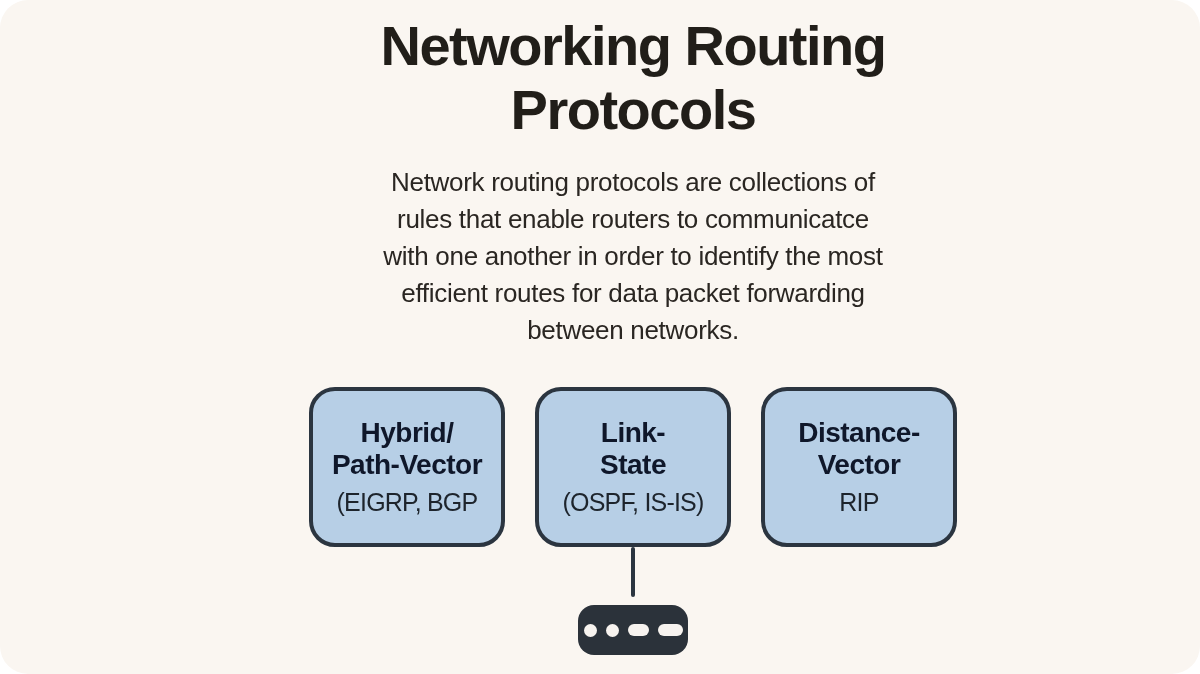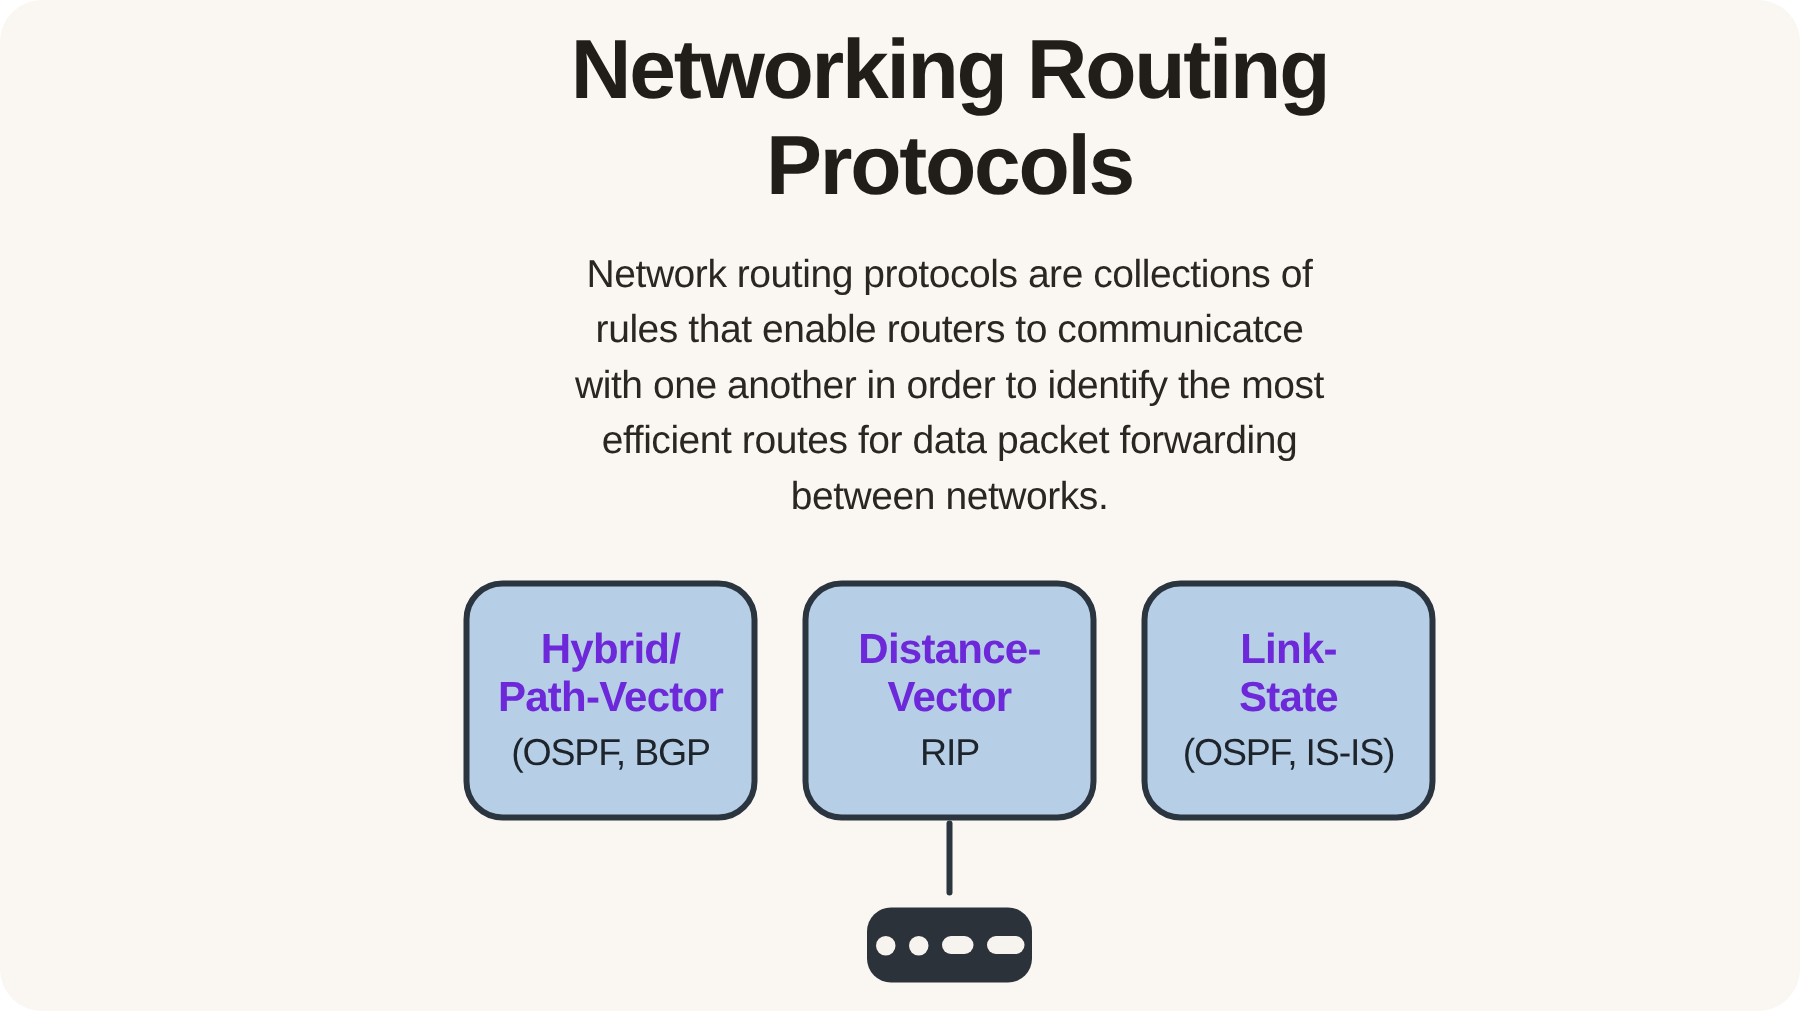--- a/index.html
+++ b/index.html
@@ -59,21 +59,21 @@
     display: flex;
     flex-direction: column;
     align-items: center;
     justify-content: center;
   }
   .pbox-heading {
     font-size: 28px;
     font-weight: 700;
     line-height: 32px;
     letter-spacing: -0.5px;
-    color: #6d28d9;
+    color: #0f172a;
     white-space: pre-line;
   }
   .pbox-sub {
     margin-top: 7px;
     font-size: 25px;
     font-weight: 400;
     letter-spacing: -0.8px;
     color: #1d242c;
     white-space: nowrap;
   }
@@ -120,33 +120,33 @@
 rules that enable routers to communicatce
 with one another in order to identify the most
 efficient routes for data packet forwarding
 between networks.</p>
 
     <div class="boxes-row">
 
       <div class="pbox">
         <div class="pbox-heading">Hybrid/
 Path-Vector</div>
-        <div class="pbox-sub">(OSPF, BGP</div>
+        <div class="pbox-sub">(EIGRP, BGP</div>
+      </div>
+
+      <div class="pbox">
+        <div class="pbox-heading">Link-
+State</div>
+        <div class="pbox-sub">(OSPF, IS-IS)</div>
       </div>
 
       <div class="pbox">
         <div class="pbox-heading">Distance-
 Vector</div>
         <div class="pbox-sub">RIP</div>
-      </div>
-
-      <div class="pbox">
-        <div class="pbox-heading">Link-
-State</div>
-        <div class="pbox-sub">(OSPF, IS-IS)</div>
       </div>
 
     </div>
 
     <div class="connector-wrap">
       <div class="connector"></div>
       <div class="router">
         <span class="port port-circle"></span>
         <span class="port port-circle"></span>
         <span class="port port-pill-sm"></span>

